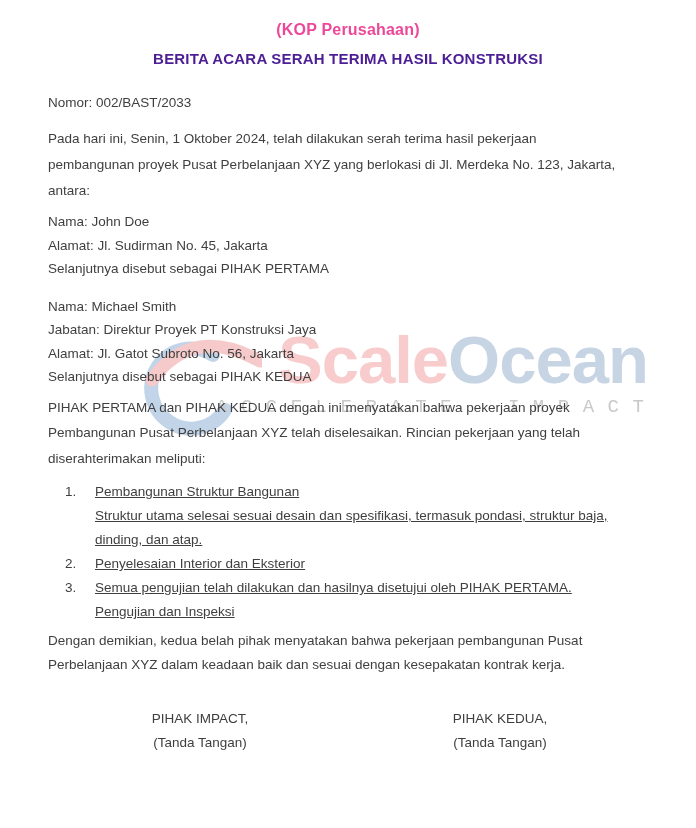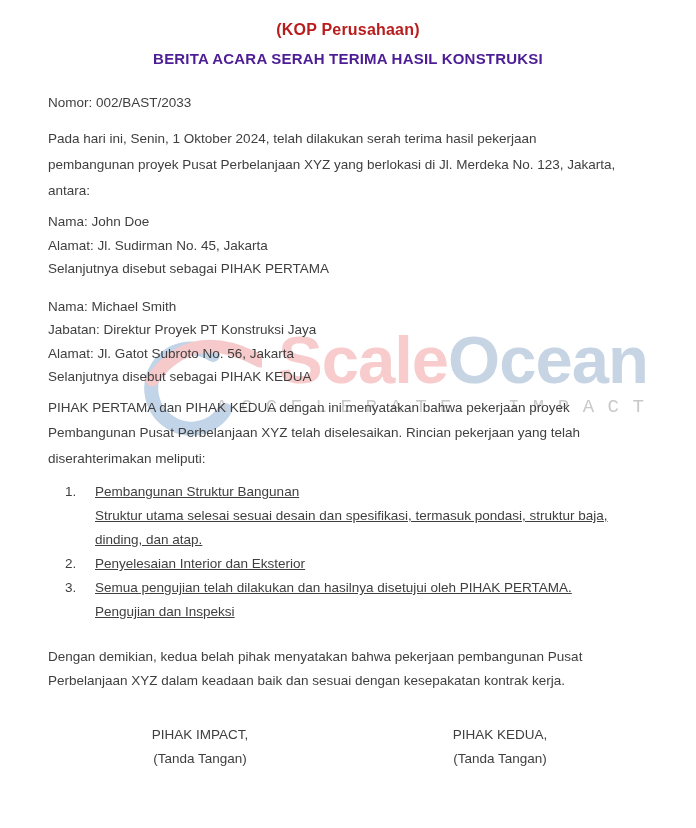--- a/index.html
+++ b/index.html
@@ -25,37 +25,37 @@
   .wm-tagline {
     position: absolute; left: 216px; top: 396px;
     font-size: 19px; color: #c9c9c9;
     letter-spacing: 13.5px; word-spacing: 18px; white-space: nowrap; font-family: Liberation Mono, monospace;
   }
 
   
   .content { position: relative; z-index: 1; padding: 18px 48px 0 48px; }
   .doc-kop {
     text-align: center; font-size: 16px; font-weight: bold;
-    color: #b91c1c; line-height: 24px; letter-spacing: 0.2px;
+    color: #ec4899; line-height: 24px; letter-spacing: 0.2px;
   }
   .doc-title {
     text-align: center; font-size: 15px; font-weight: bold;
     color: #4c1d95; line-height: 22px; margin-top: 6px; letter-spacing: 0.2px;
   }
   .nomor { margin-top: 20px; font-size: 13.5px; line-height: 25px; }
   .para { font-size: 13.5px; line-height: 26px; width: 572px; }
   .intro { margin-top: 11px; }
   .party { margin-top: 6px; font-size: 13.5px; line-height: 23.5px; }
   .party + .party { margin-top: 14px; }
   .statement { margin-top: 6px; line-height: 25.5px; }
   .work-list { margin-top: 9px; font-size: 13.5px; line-height: 24px; }
   .work-item { display: flex; margin-left: 17px; }
   .num { width: 30px; flex: 0 0 30px; }
   .item-body { flex: 1; max-width: 553px; text-decoration: underline; }
-  .closing { margin-top: 21px; line-height: 24px; }
+  .closing { margin-top: 5px; line-height: 24px; }
   .signatures { display: flex; margin-top: 30px; font-size: 13.5px; line-height: 24px; }
   .sig-col { width: 220px; text-align: center; }
   .sig-col.first { margin-left: 42px; }
   .sig-col.second { margin-left: 80px; }
 </style>
 </head>
 <body>
 
 <div class="page">
 

